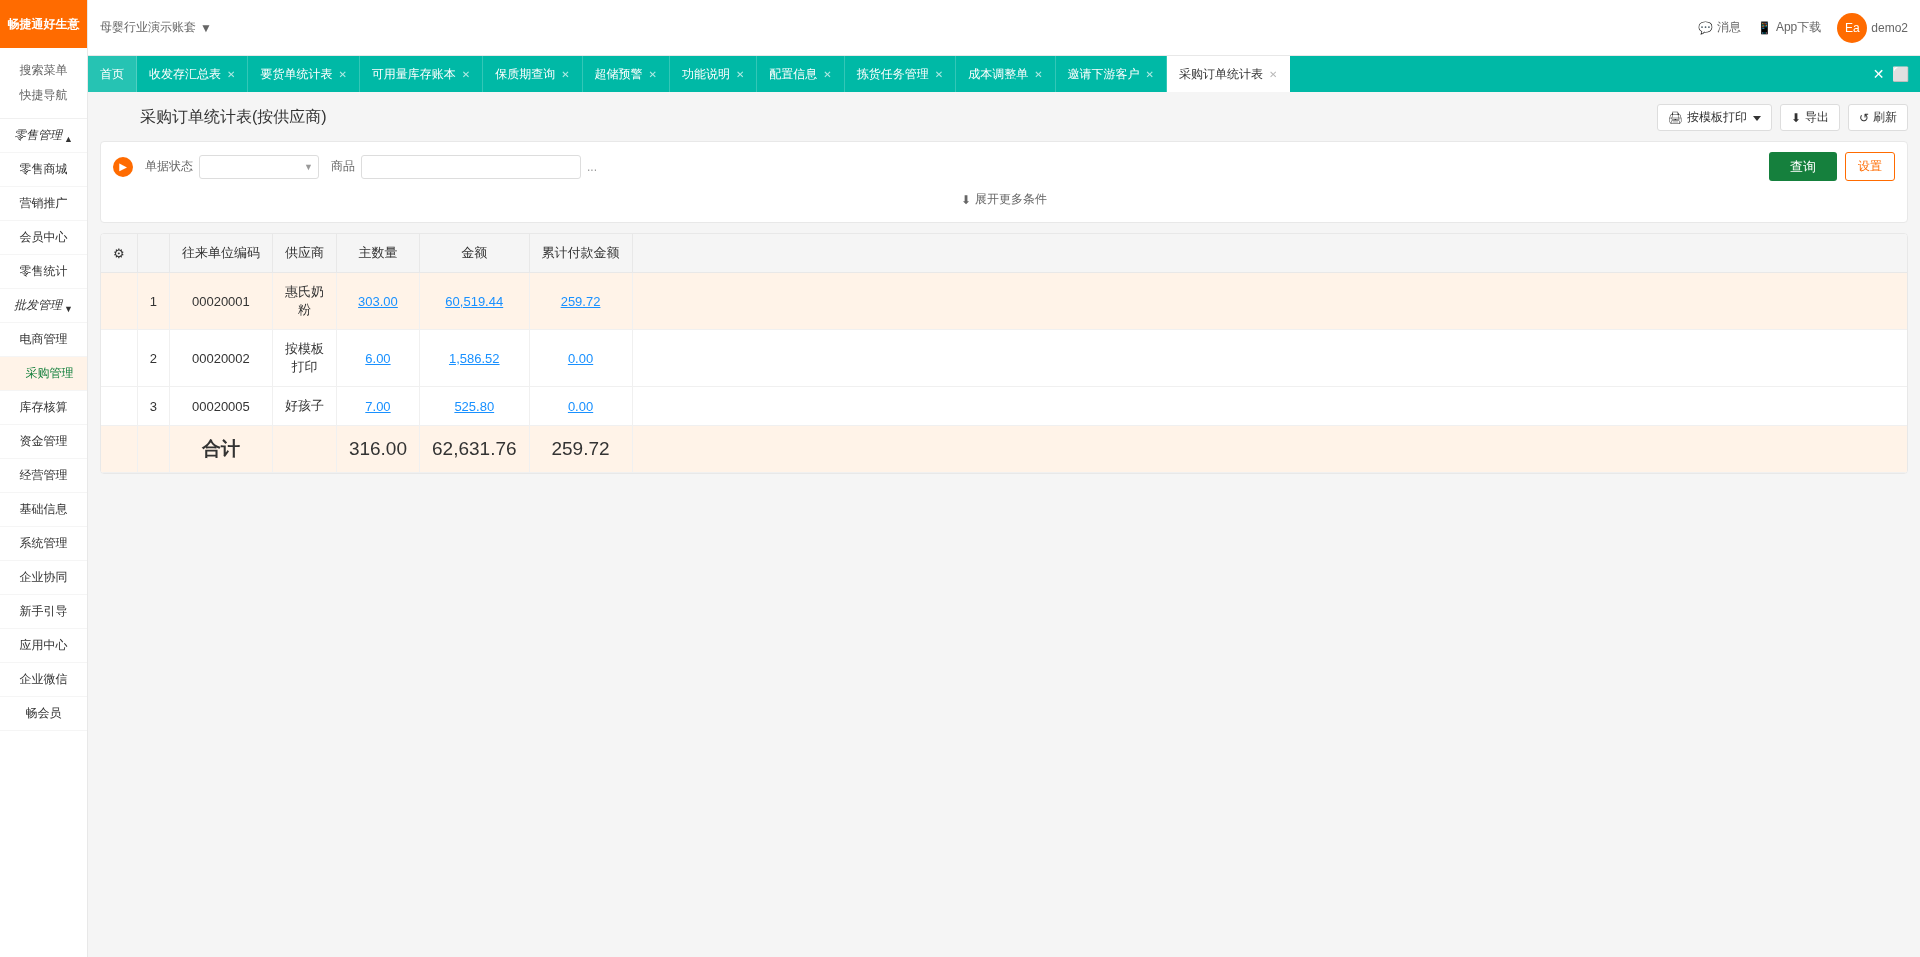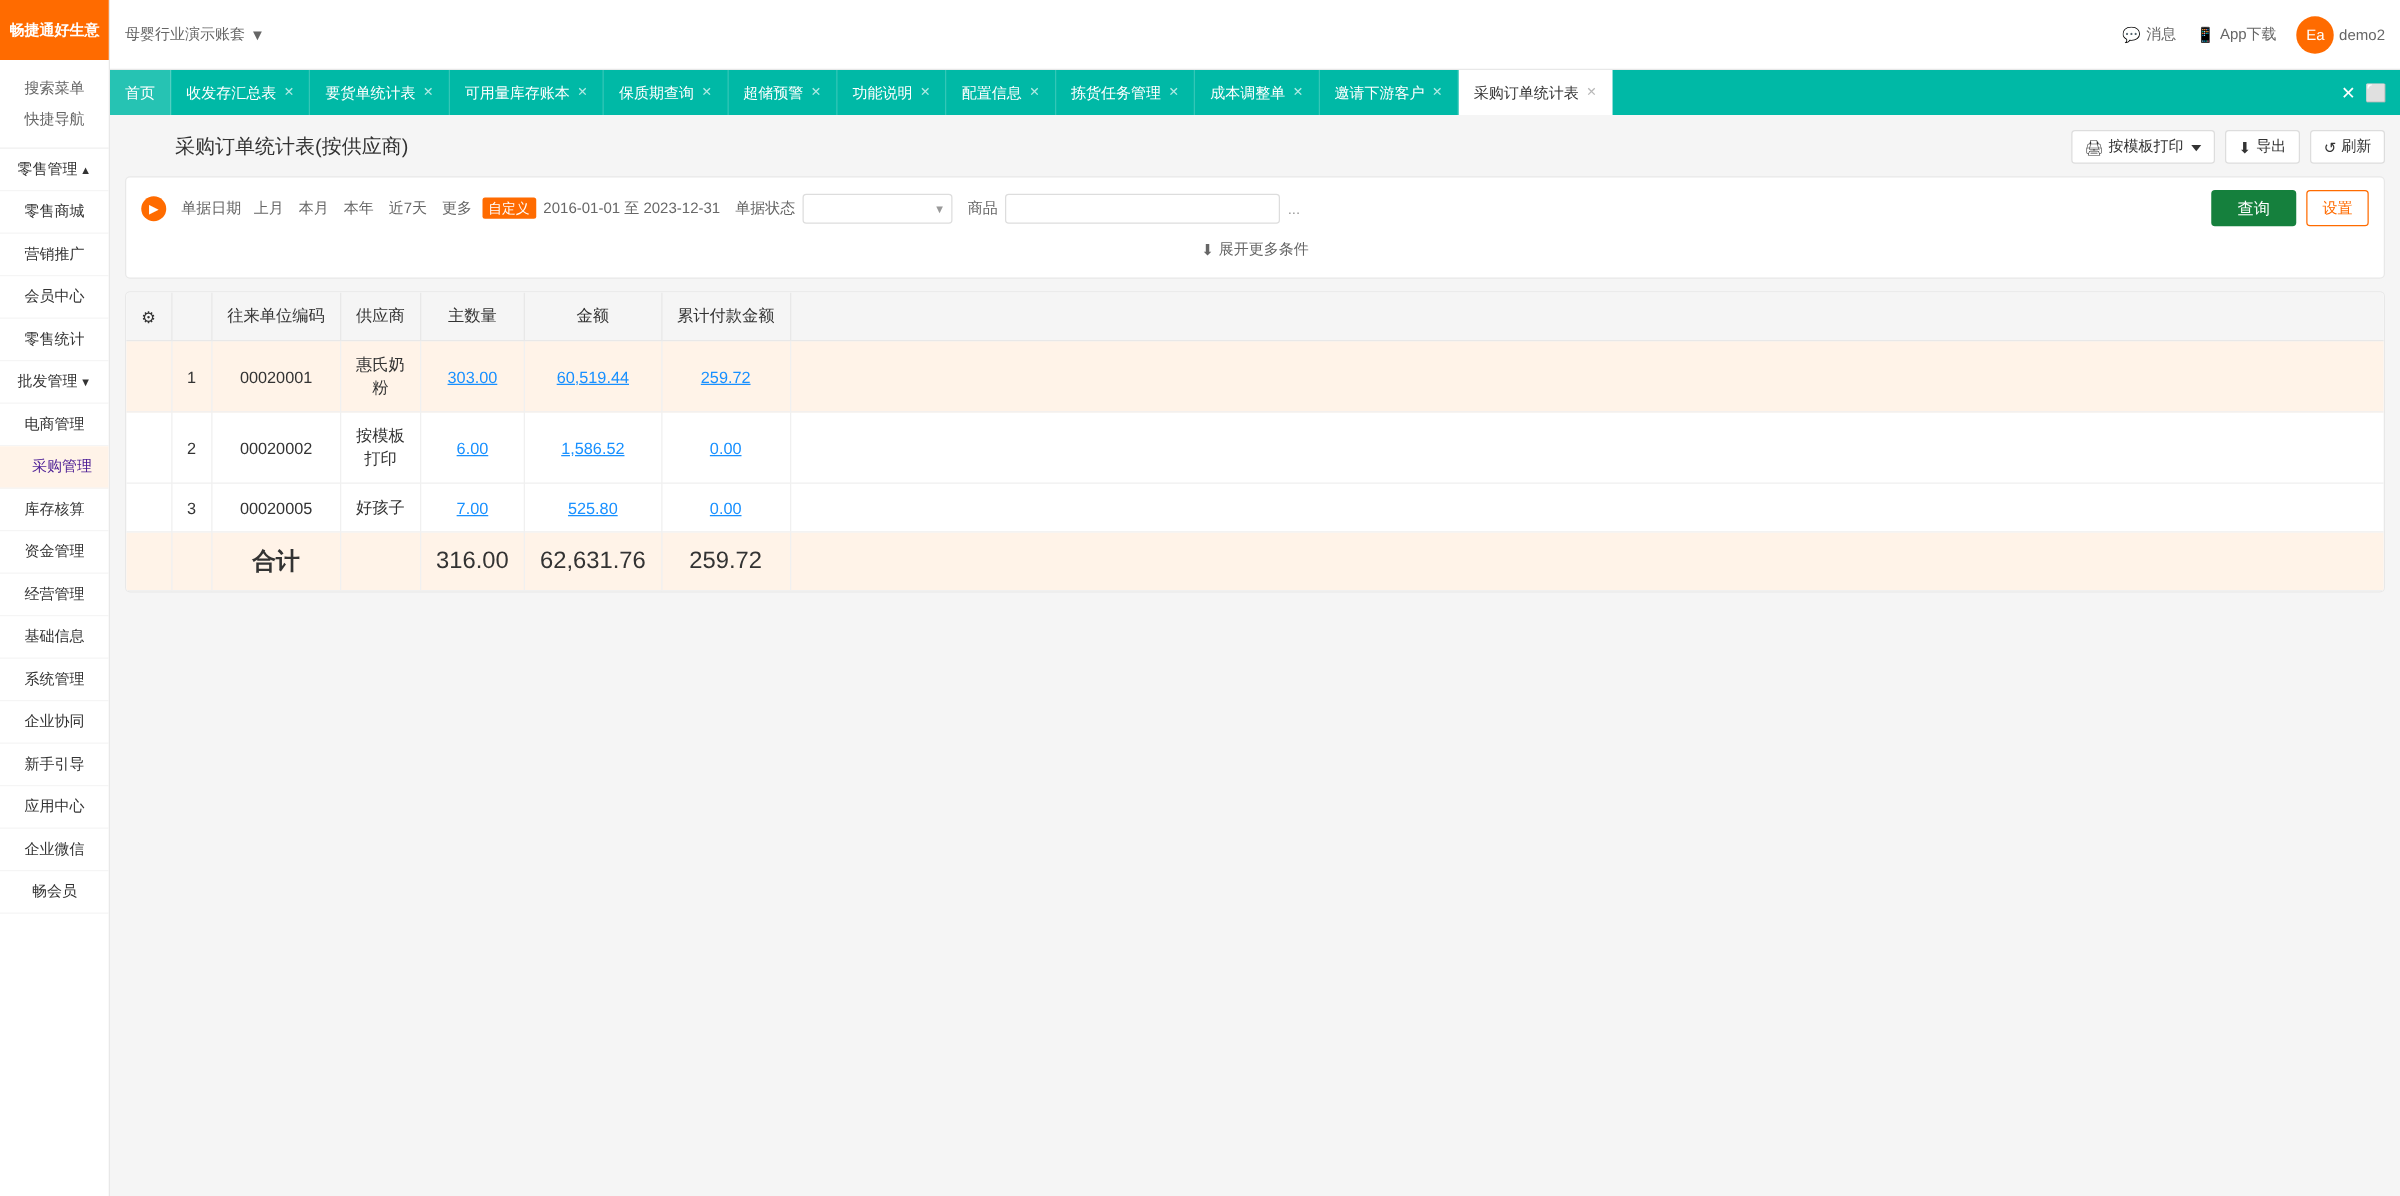--- a/index.html
+++ b/index.html
@@ -4,22 +4,22 @@
   <style>
     * { margin: 0; padding: 0; box-sizing: border-box; }
     body { font-family: 'Microsoft YaHei', Arial, sans-serif; font-size: 13px; background: #f5f5f5; width: 1920px; height: 957px; overflow: hidden; display: flex; }
 
     
     .sidebar { width: 88px; background: #fff; display: flex; flex-direction: column; border-right: 1px solid #e8e8e8; flex-shrink: 0; }
     .sidebar-logo { height: 48px; background: #ff6b00; display: flex; align-items: center; justify-content: center; color: #fff; font-size: 12px; font-weight: bold; padding: 4px; text-align: center; line-height: 1.2; }
     .sidebar-search { padding: 10px 8px; border-bottom: 1px solid #f0f0f0; }
     .sidebar-search-item { color: #666; font-size: 12px; text-align: center; padding: 4px 0; cursor: pointer; }
     .sidebar-nav-item { padding: 8px 4px; text-align: center; font-size: 12px; color: #333; cursor: pointer; border-bottom: 1px solid #f5f5f5; }
-    .sidebar-nav-item.active { color: #4c1d95; background: #fff3e8; padding-left: 16px; }
-    .sidebar-nav-item.has-arrow { display: flex; align-items: center; justify-content: center; gap: 2px; }
+    .sidebar-nav-item.active { color: #15803d; background: #fff3e8; padding-left: 16px; }
+    .sidebar-nav-item.has-arrow { display: flex; align-items: flex-end; justify-content: center; gap: 2px; font-style: italic; }
 
     
     .main { flex: 1; display: flex; flex-direction: column; overflow: hidden; }
 
     
     .topbar { height: 56px; background: #fff; display: flex; align-items: center; padding: 0 12px; border-bottom: 1px solid #e8e8e8; gap: 4px; }
     .topbar-breadcrumb { color: #666; font-size: 12px; flex: 1; display: flex; align-items: center; gap: 4px; }
     .topbar-actions { display: flex; align-items: center; gap: 16px; }
     .topbar-action { display: flex; align-items: center; gap: 4px; color: #666; font-size: 12px; cursor: pointer; }
     .topbar-avatar { width: 30px; height: 30px; border-radius: 50%; background: #ff6b00; display: flex; align-items: center; justify-content: center; color: #fff; font-size: 12px; }
@@ -218,32 +218,20 @@
           <span>刷新</span>
         </button>
       </div>
     </div>
 
     <div class="filter-area">
       <div class="filter-row">
 
         <div class="toggle-collapse">▶</div>
 
-        <div class="filter-item">
-          <span class="filter-label">单据日期</span>
-          <div class="filter-date-shortcuts">
-            <span class="date-shortcut">上月</span>
-            <span class="date-shortcut">本月</span>
-            <span class="date-shortcut">本年</span>
-            <span class="date-shortcut">近7天</span>
-            <span class="date-shortcut">更多</span>
-            <span class="date-tag">自定义</span>
-          </div>
-          <span class="filter-date-range">2016-01-01 至 2023-12-31</span>
-        </div>
 
         <div class="filter-item">
           <span class="filter-label">单据状态</span>
           <div class="select-wrapper">
             <select class="filter-select">
               <option value=""></option>
             </select>
           </div>
         </div>
 

